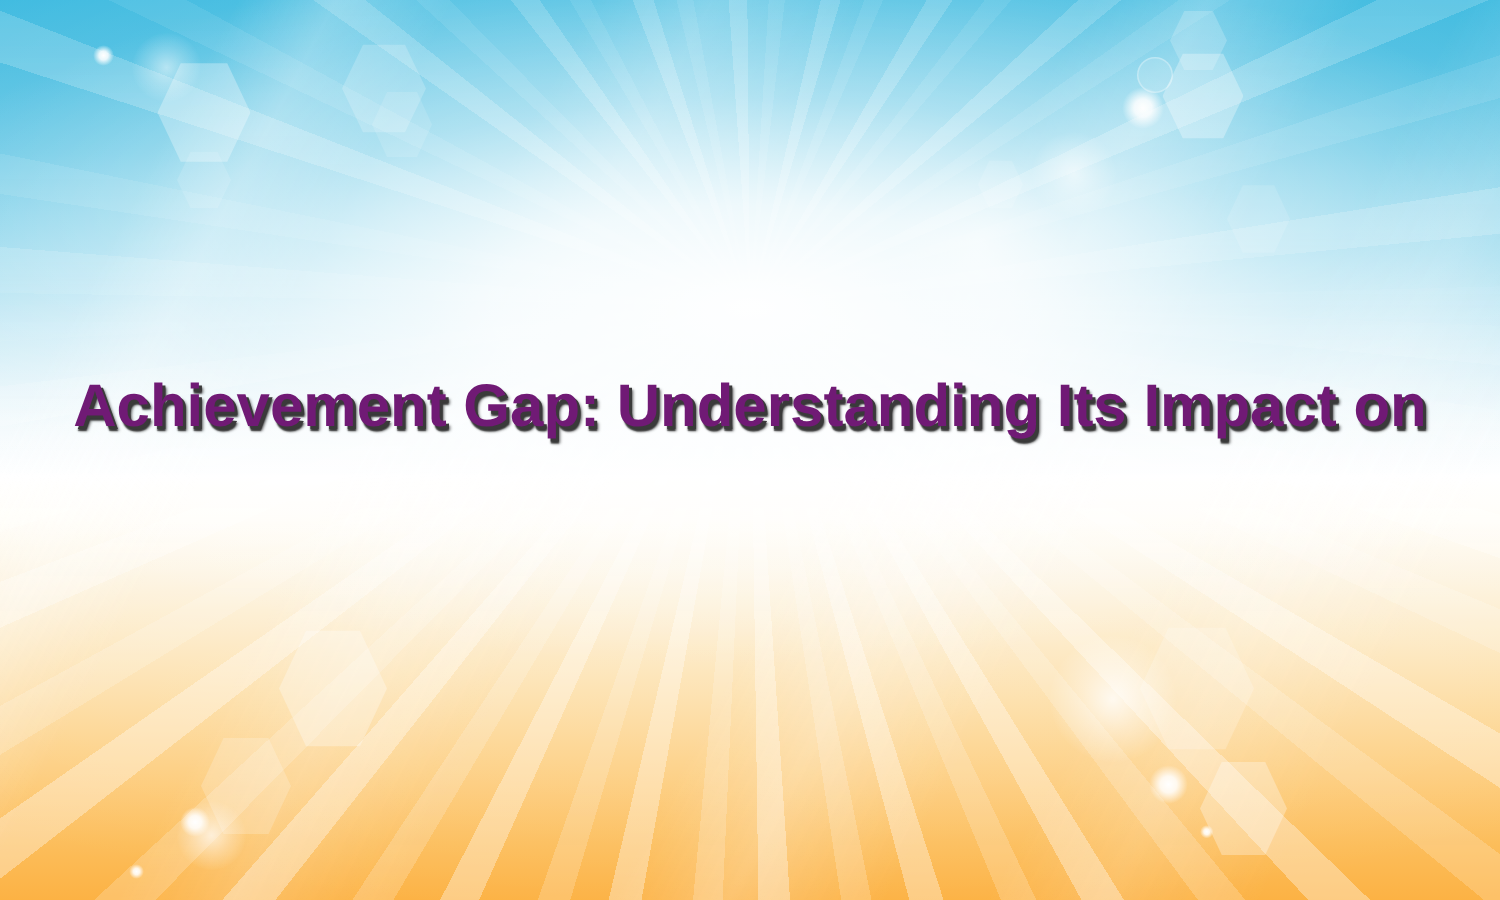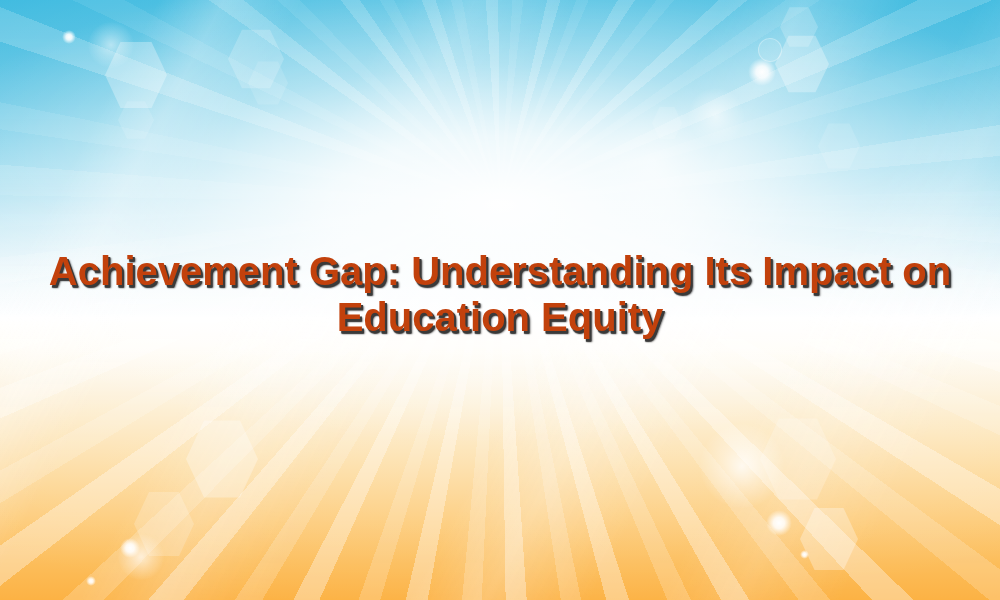--- a/index.html
+++ b/index.html
@@ -119,21 +119,21 @@
     text-align: center;
     padding: 0 40px;
     box-sizing: border-box;
   }
   .title-line {
     display: block;
     font-size: 40px;
     font-weight: bold;
     line-height: 46px;
     letter-spacing: 0px;
-    color: #c2410c;
+    color: #701a75;
     text-shadow:
        2px 2px 0 #3a3a3a,
        2px 3px 1px rgba(40,40,40,0.85),
        3px 3px 2px rgba(0,0,0,0.45);
     white-space: nowrap;
   }
 </style>
 </head>
 <body>
 
@@ -172,16 +172,15 @@
   <div class="spark" style="left:86px; top:576px; width:10px; height:10px;"></div>
 
   <div class="hex" style="left:800px; top:506px; width:58px; height:66px;"></div>
   <div class="hex soft" style="left:760px; top:416px; width:76px; height:86px;"></div>
   <div class="circ" style="left:700px; top:424px; width:84px; height:84px; opacity:.85;"></div>
   <div class="spark" style="left:766px; top:510px; width:26px; height:26px;"></div>
   <div class="spark" style="left:800px; top:550px; width:9px; height:9px;"></div>
 
   <div id="title-block">
     <span class="title-line">Achievement Gap: Understanding Its Impact on</span>
-    <span class="title-line">Education Equity</span>
   </div>
 
 </div>
 
 </body></html>

